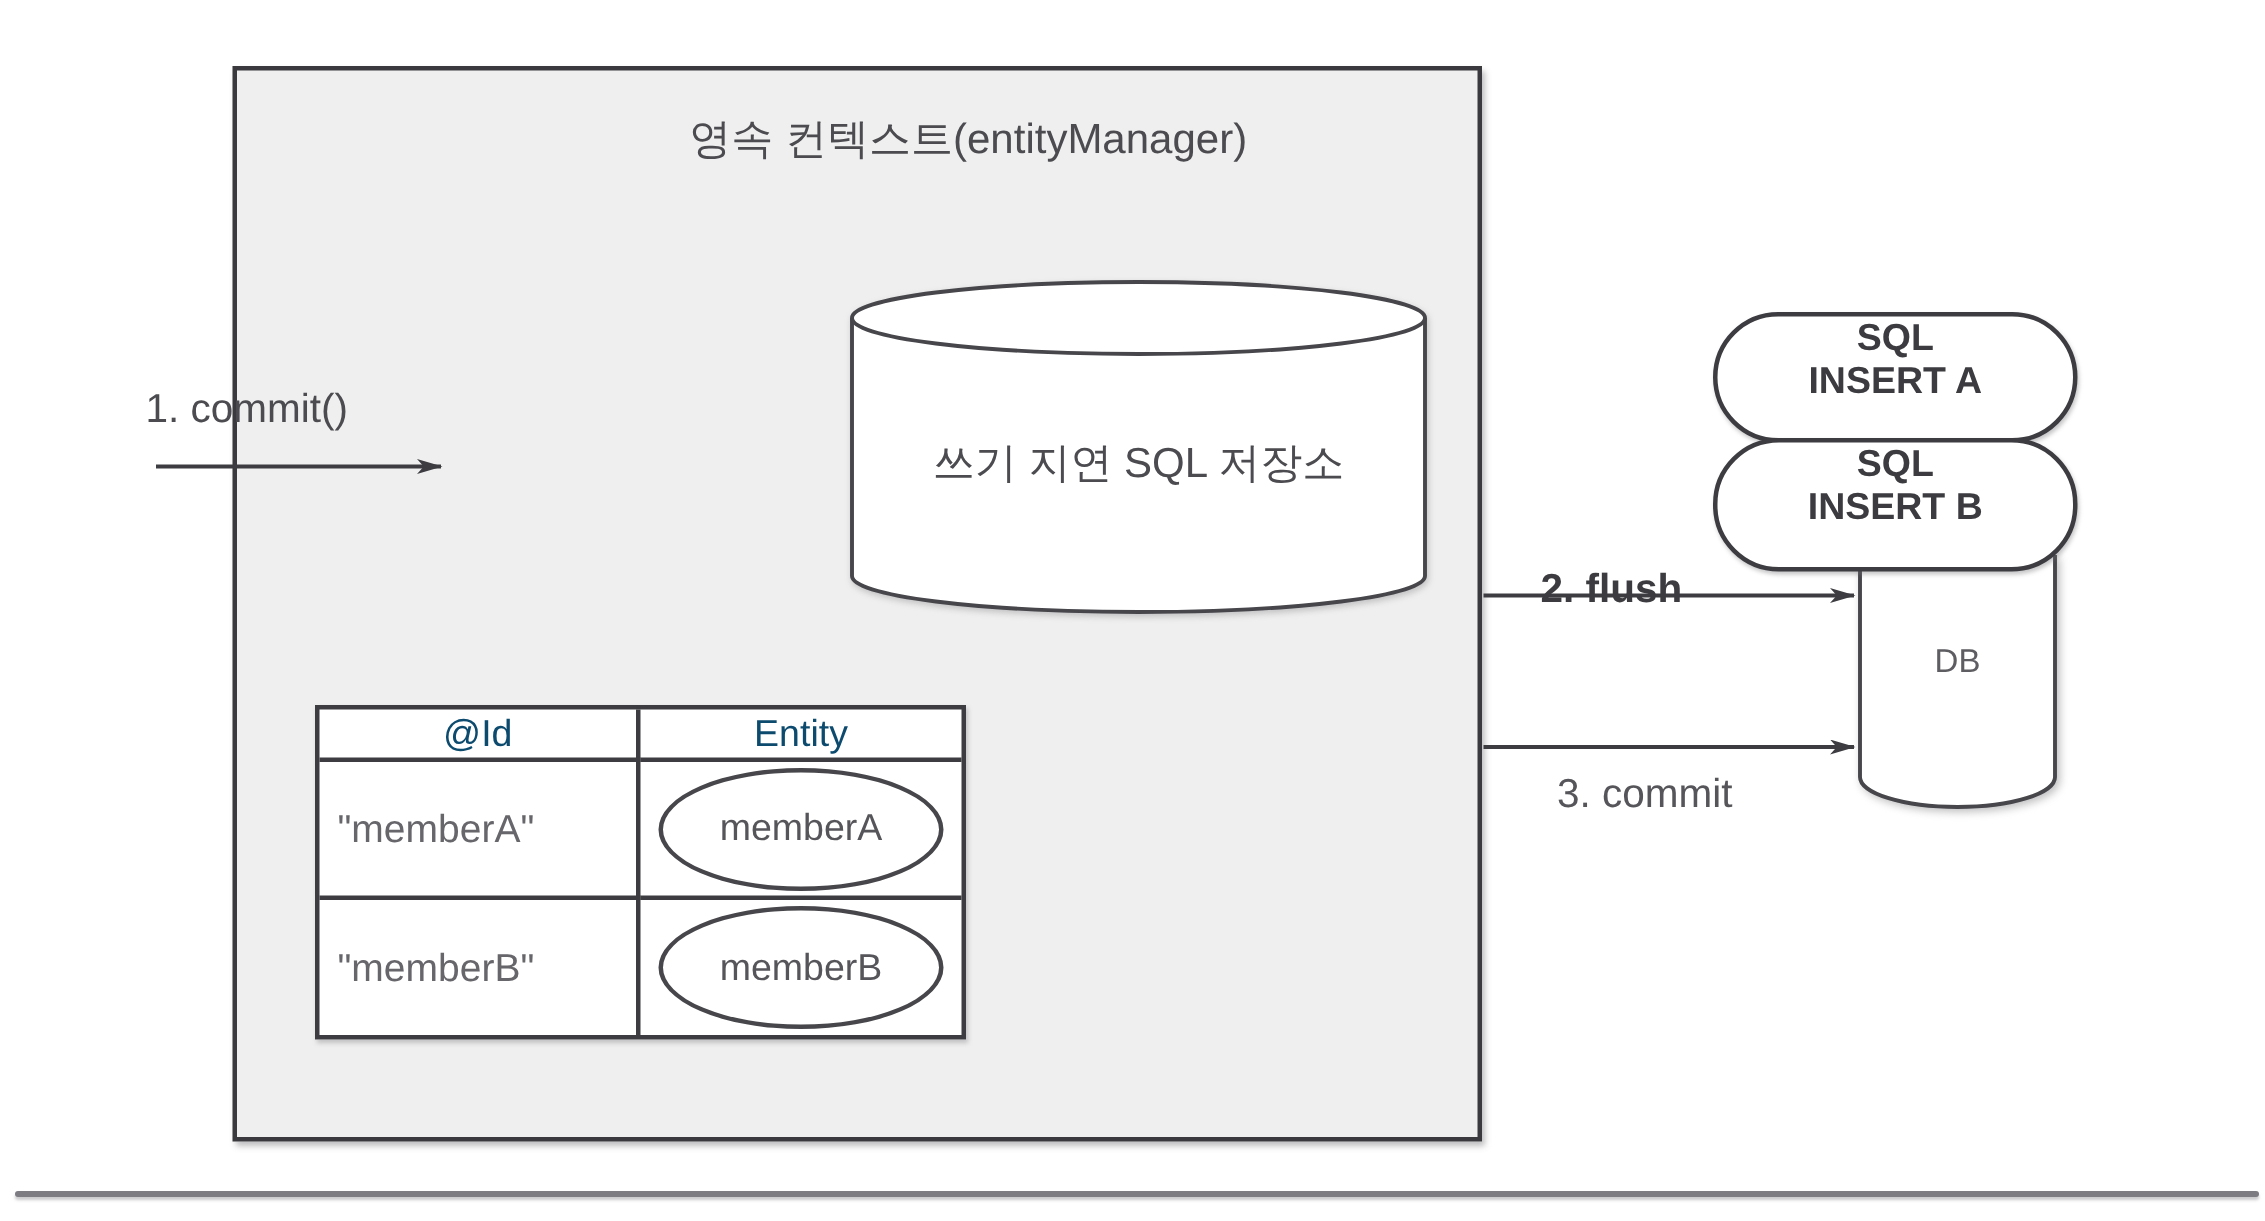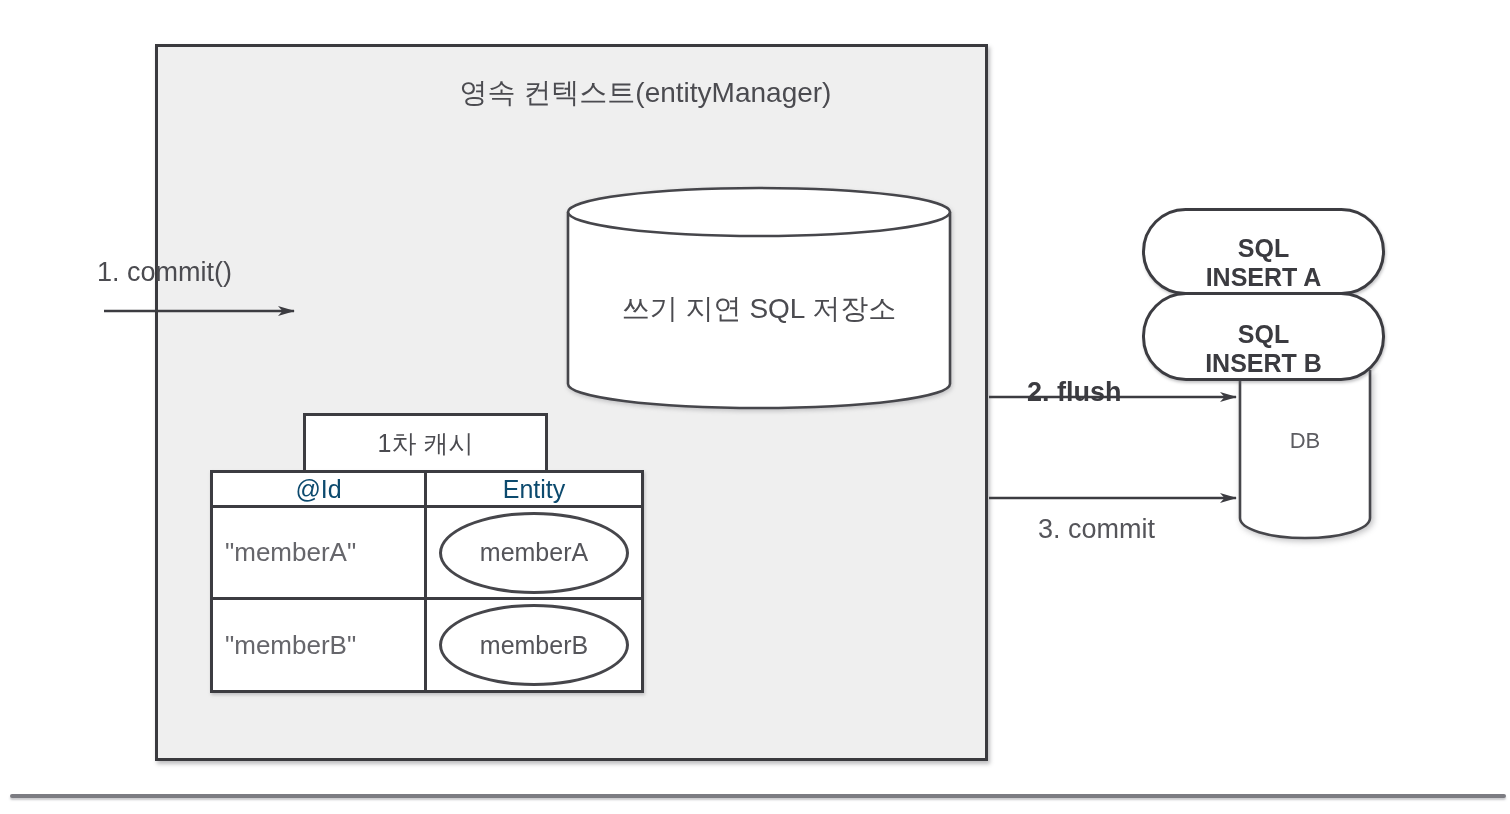--- a/index.html
+++ b/index.html
@@ -79,21 +79,21 @@
   .lbl-commit1 { left: 97px;  top: 257px; font-size: 27px; color: #4b4b50; }
   .lbl-flush   { left: 1027px; top: 338px; font-size: 27px; font-weight: bold; color: #3b3b40; margin-top: 39px; }
   .lbl-commit3 { left: 1038px; top: 514px; font-size: 27px; color: #55555a; }
 
   
   .pill {
     left: 1142px; width: 243px; height: 87px;
     background: #ffffff;
     border: 3px solid #3c3c41; border-radius: 44px;
     box-sizing: border-box;
-    display: flex; flex-direction: column; align-items: center; justify-content: flex-end;
+    display: flex; flex-direction: column; align-items: center; justify-content: flex-start;
     font-size: 25px; line-height: 29px; font-weight: bold; color: #3b3b40;
     z-index: 3;
     box-shadow: 1px 2px 3px rgba(110,110,115,0.4);
   }
   .pill-a { top: 208px; }
   .pill-b { top: 292px; height: 89px; }
 
   
   .db-cyl { left: 1228px; top: 366px; z-index: 2; filter: drop-shadow(2px 2px 3px rgba(110,110,115,0.45)); }
   .db-label {
@@ -121,23 +121,20 @@
 
   <div class="abs context-box"></div>
   <div class="abs context-title">영속 컨텍스트(entityManager)</div>
 
   <svg class="abs store-cyl" width="406" height="240">
     <path d="M12,30 V202 a191,24 0 0 0 382,0 V30" fill="#ffffff" stroke="#46464b" stroke-width="2.6"></path>
     <ellipse cx="203" cy="30" rx="191" ry="24" fill="#ffffff" stroke="#46464b" stroke-width="2.6"></ellipse>
   </svg>
   <div class="abs store-label">쓰기 지연 SQL 저장소</div>
 
-  <div class="abs cache-tab">
-    <span>1차 캐시</span>
-  </div>
 
   <div class="abs cache-table">
     <div class="cell hdr col-left">@Id</div>
     <div class="cell hdr">Entity</div>
 
     <div class="cell idcell col-left row1">"memberA"</div>
     <div class="cell entcell row1">
       <div class="entity-ellipse">
         <span>member</span>
         <span>A</span>

